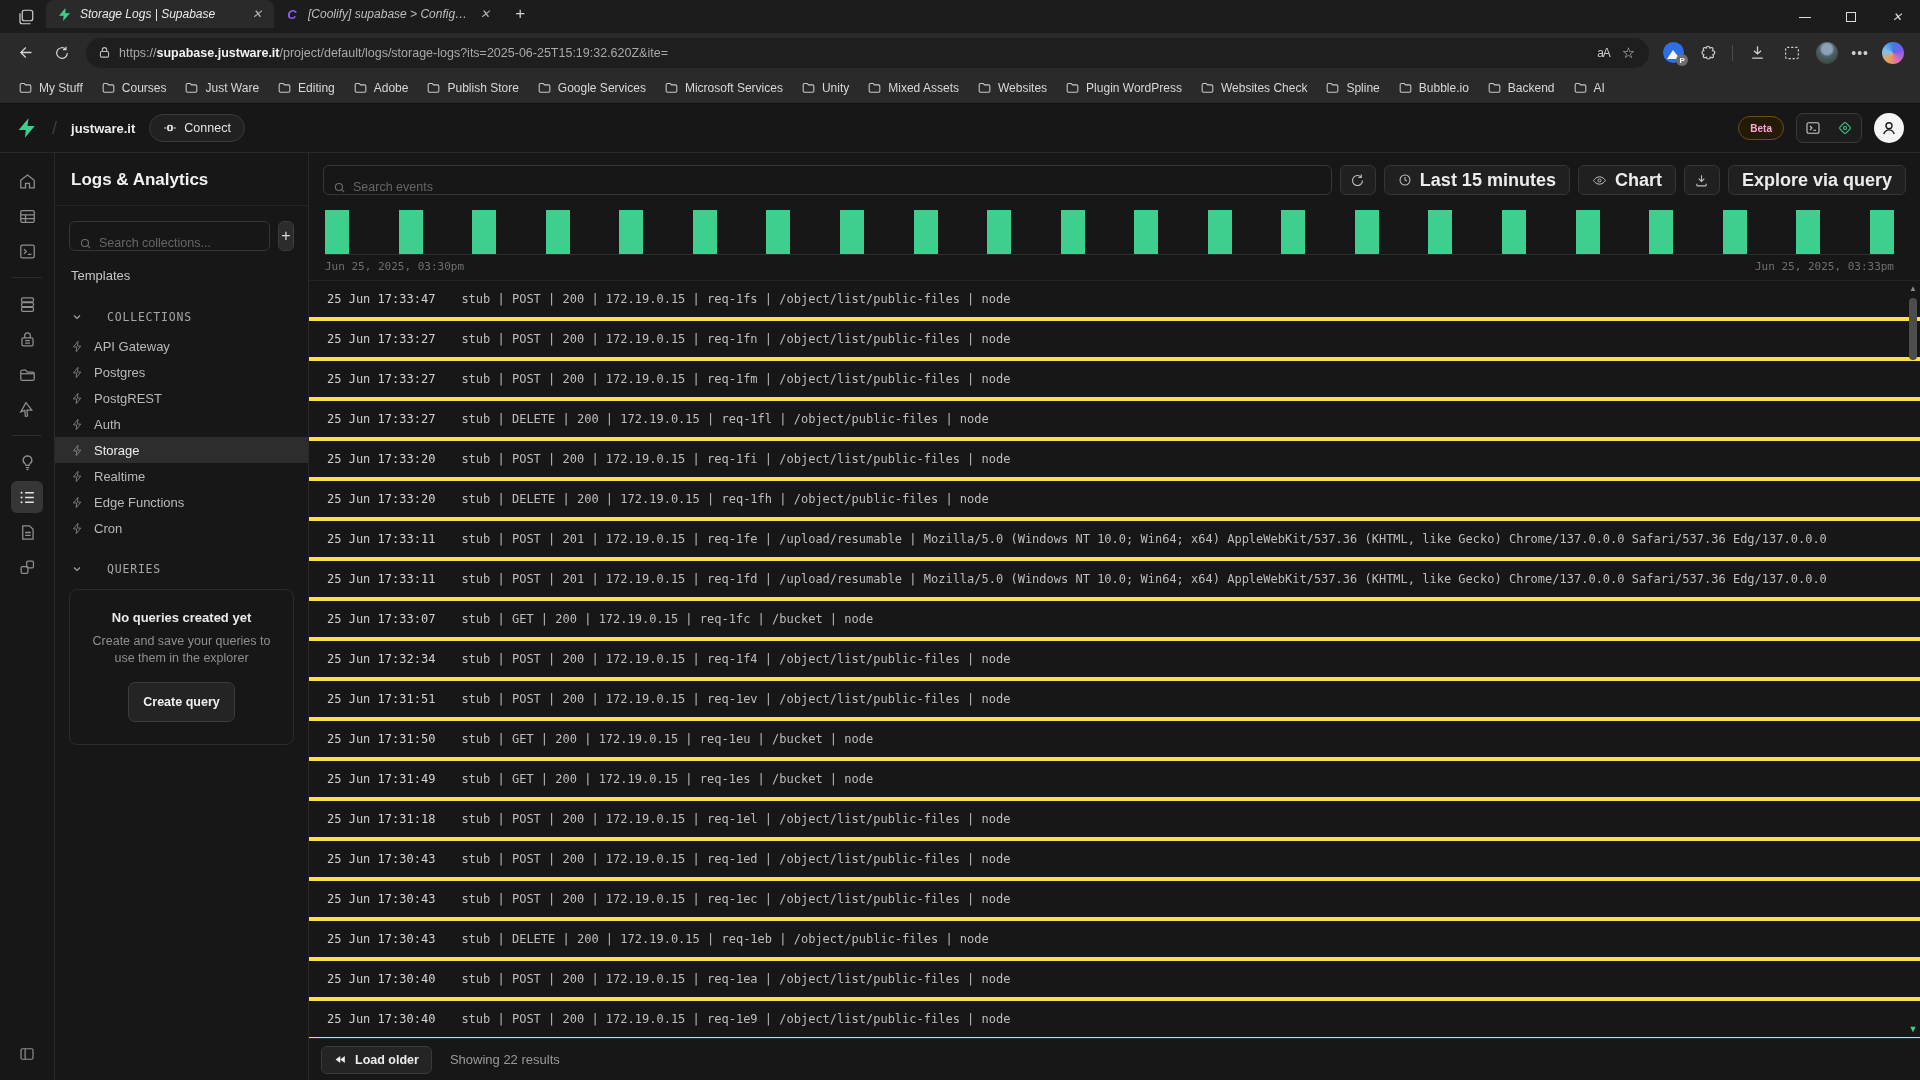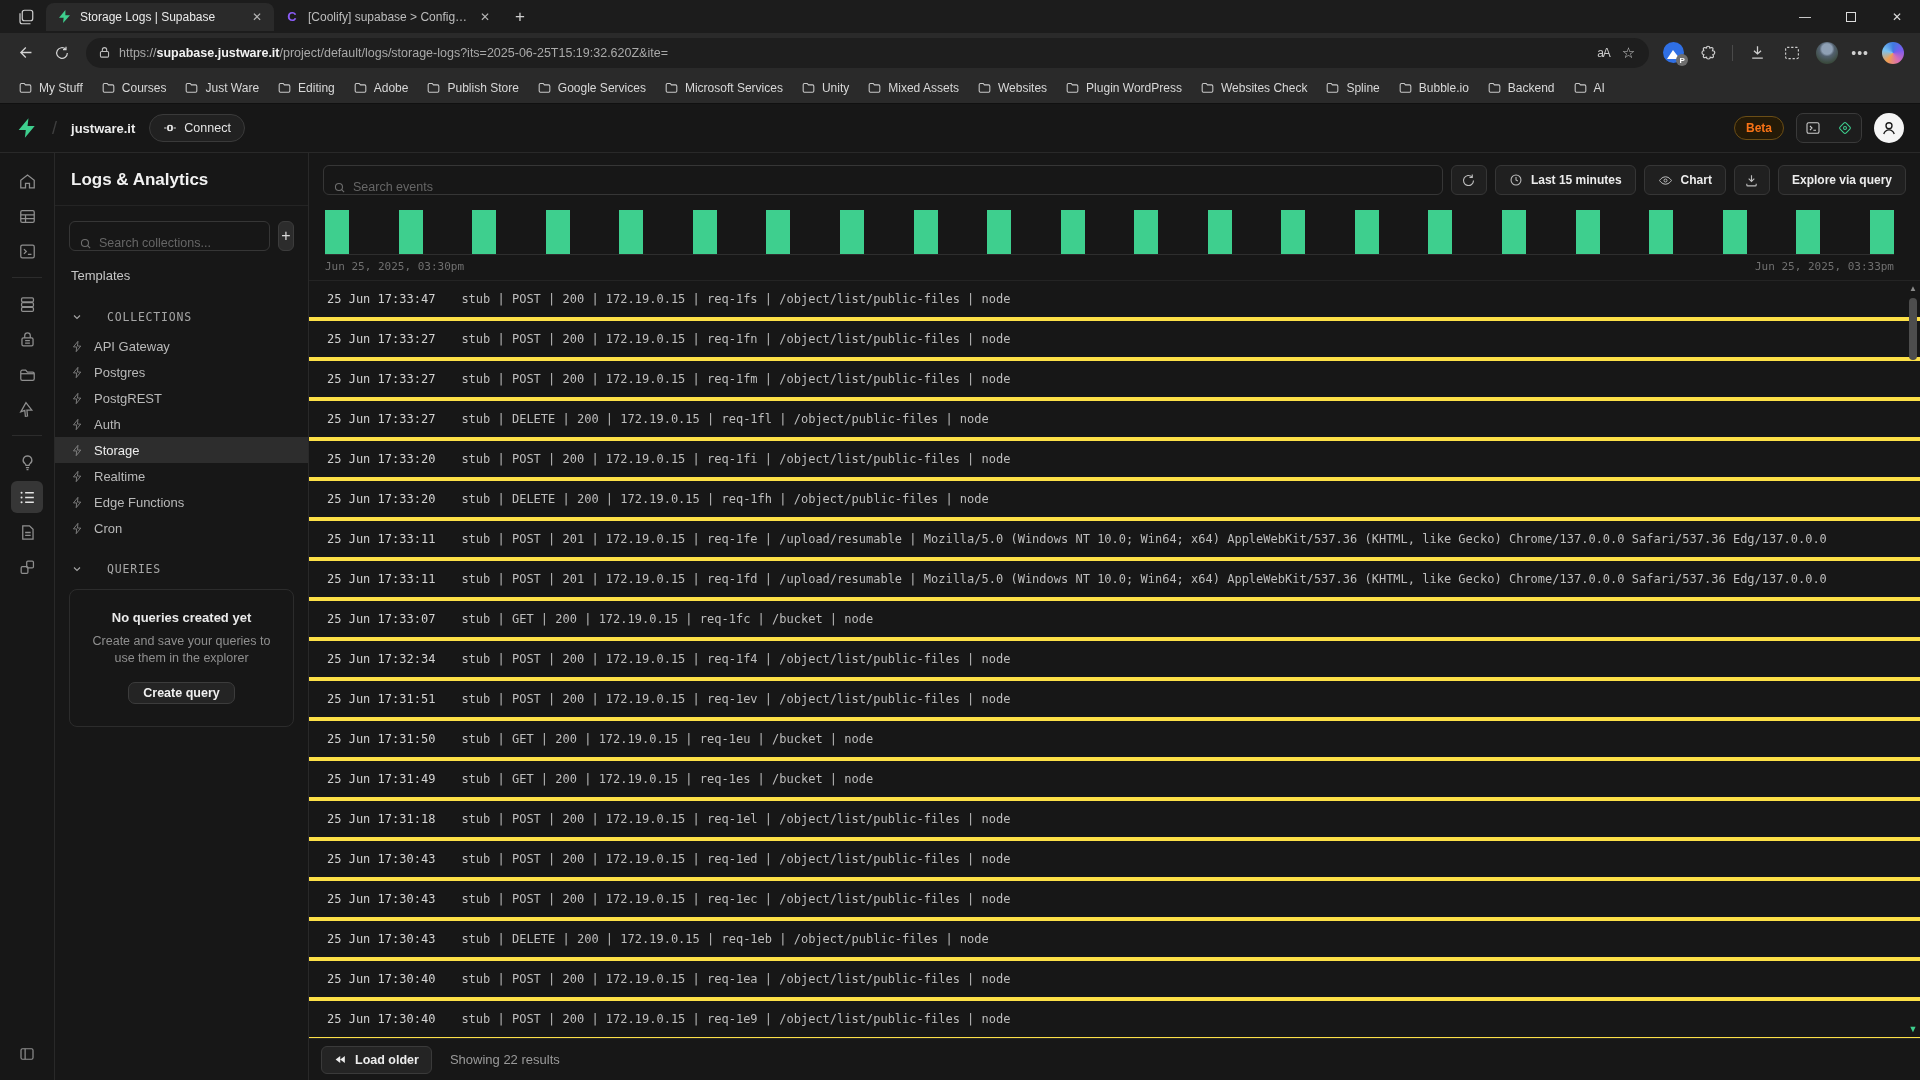--- a/index.html
+++ b/index.html
@@ -1,21 +1,21 @@
 <!DOCTYPE html>
 <html><head>
 <meta charset="utf-8">
 <style>
   * { box-sizing: border-box; margin: 0; padding: 0; }
   html,body { width:1920px; height:1080px; overflow:hidden; background:#171717;
     font-family:"Liberation Sans", sans-serif; color:#ddd; }
   svg { display:block; }
 
   
-  .tabbar { height:33px; background:#1c1c1c; display:flex; align-items:center; padding-left:6px; }
+  .tabbar { height:33px; background:#1c1c1c; display:flex; align-items:flex-start; padding-left:6px;font-style:italic; }
   .ws-icon { width:40px; height:33px; display:flex; align-items:center; justify-content:center; color:#cfcfcf; }
   .tab { height:28px; display:flex; align-items:center; gap:8px; padding:0 10px; font-size:12px;
          border-radius:8px 8px 0 0; max-width:228px; min-width:228px; }
   .tab.active { background:#2a2a2a; color:#eaeaea; }
   .tab.inactive { color:#bdbdbd; }
   .tab .title { flex:1; white-space:nowrap; overflow:hidden; text-overflow:ellipsis; }
   .tab .close { color:#b5b5b5; font-size:12px; padding:0 2px; }
   .favicon { width:16px; height:16px; flex:0 0 auto; display:flex; align-items:center; justify-content:center; }
   .coolify { color:#8b5cf6; font-weight:bold; font-size:13px; }
   .newtab { width:28px; height:28px; display:flex; align-items:center; justify-content:center;
@@ -57,21 +57,21 @@
 
   
   .appheader { height:49px; background:#171717; border-bottom:1px solid #292929; display:flex;
                align-items:center; padding:0 16px; gap:14px; }
   .slash { color:#3f3f3f; font-size:18px; }
   .org { font-size:13px; font-weight:bold; color:#ececec; }
   .connect { height:28px; display:flex; align-items:center; gap:7px; padding:0 13px; border-radius:14px;
              border:1px solid #3a3a3a; background:#212121; color:#e4e4e4; font-size:12.5px; }
   .header-right { margin-left:auto; display:flex; align-items:center; gap:12px; }
   .beta { height:24px; display:flex; align-items:center; padding:0 11px; border-radius:12px;
-          border:1px solid #6b4e16; background:#241a07; color:#f97316; font-size:12px; font-weight:bold; }
+          border:1px solid #6b4e16; background:#241a07; color:#f9a8d4; font-size:10px; font-weight:bold; }
   .header-tools { height:30px; display:flex; align-items:center; border:1px solid #3a3a3a;
                   border-radius:7px; background:#1d1d1d; }
   .ht { width:32px; height:30px; display:flex; align-items:center; justify-content:center; color:#cfcfcf; }
   .ht.green { color:#3ecf8e; }
   .avatar-app { width:30px; height:30px; border-radius:50%; background:#f5f5f5; display:flex;
                 align-items:center; justify-content:center; color:#1a1a1a; }
 
   
   .workspace { display:flex; height:927px; }
   .rail { width:55px; border-right:1px solid #292929; display:flex; flex-direction:column;
@@ -97,31 +97,31 @@
   .section-header { display:flex; align-items:center; gap:24px; padding:9px 16px; margin-top:12px;
                     color:#a6a6a6; font-family:"DejaVu Sans Mono", monospace; font-size:11.5px;
                     letter-spacing:0.8px; }
   .collection-item { display:flex; align-items:center; gap:10px; padding:5.5px 16px; font-size:13px; color:#b9b9b9; }
   .collection-item svg { color:#8d8d8d; flex:0 0 auto; }
   .collection-item.selected { background:#2d2d2d; color:#ededed; }
   .queries-box { margin:4px 14px; border:1px solid #2c2c2c; border-radius:8px; padding:20px 12px 22px;
                  text-align:center; }
   .qb-title { font-size:13px; font-weight:bold; color:#eaeaea; margin-bottom:8px; }
   .qb-desc { font-size:12.5px; color:#8f8f8f; line-height:1.35; margin-bottom:15px; }
-  .create-btn { display:inline-flex; height:22px; align-items:center; padding:0 14px; background:#242424;
+  .create-btn { display:inline-flex; height:40px; align-items:center; padding:0 14px; background:#242424;
                 border:1px solid #3c3c3c; border-radius:7px; color:#f0f0f0; font-size:12.5px; font-weight:bold; }
 
   
   .main { flex:1; display:flex; flex-direction:column; background:#171717; min-width:0; }
   .toolbar { display:flex; align-items:center; gap:8px; padding:12px 14px 10px; }
   .search-events { width:242px; }
   .iconbtn { width:36px; height:30px; border:1px solid #363636; border-radius:6px; background:#202020;
              display:flex; align-items:center; justify-content:center; color:#bdbdbd; }
   .toolbtn { height:30px; display:flex; align-items:center; gap:8px; padding:0 13px; border:1px solid #363636;
-             border-radius:6px; background:#202020; color:#ececec; font-size:12px; font-weight:bold; }
+             border-radius:6px; background:#202020; color:#ececec; font-size:18px; font-weight:bold; }
   .toolbtn svg { color:#bdbdbd; }
   .explore { margin-left:auto; }
 
   .bars { display:flex; justify-content:space-between; align-items:flex-end; height:48px;
           margin:2px 26px 0 16px; border-bottom:1px solid #2e2e2e; }
   .bar { width:24px; background:#3ecf8e; }
   .chart-labels { display:flex; justify-content:space-between; padding:5px 26px 7px 16px;
                   font-family:"DejaVu Sans Mono", monospace; font-size:11px; color:#707070; }
 
   .loglist { flex:1; overflow:hidden; border-top:1px solid #242424; position:relative; }

